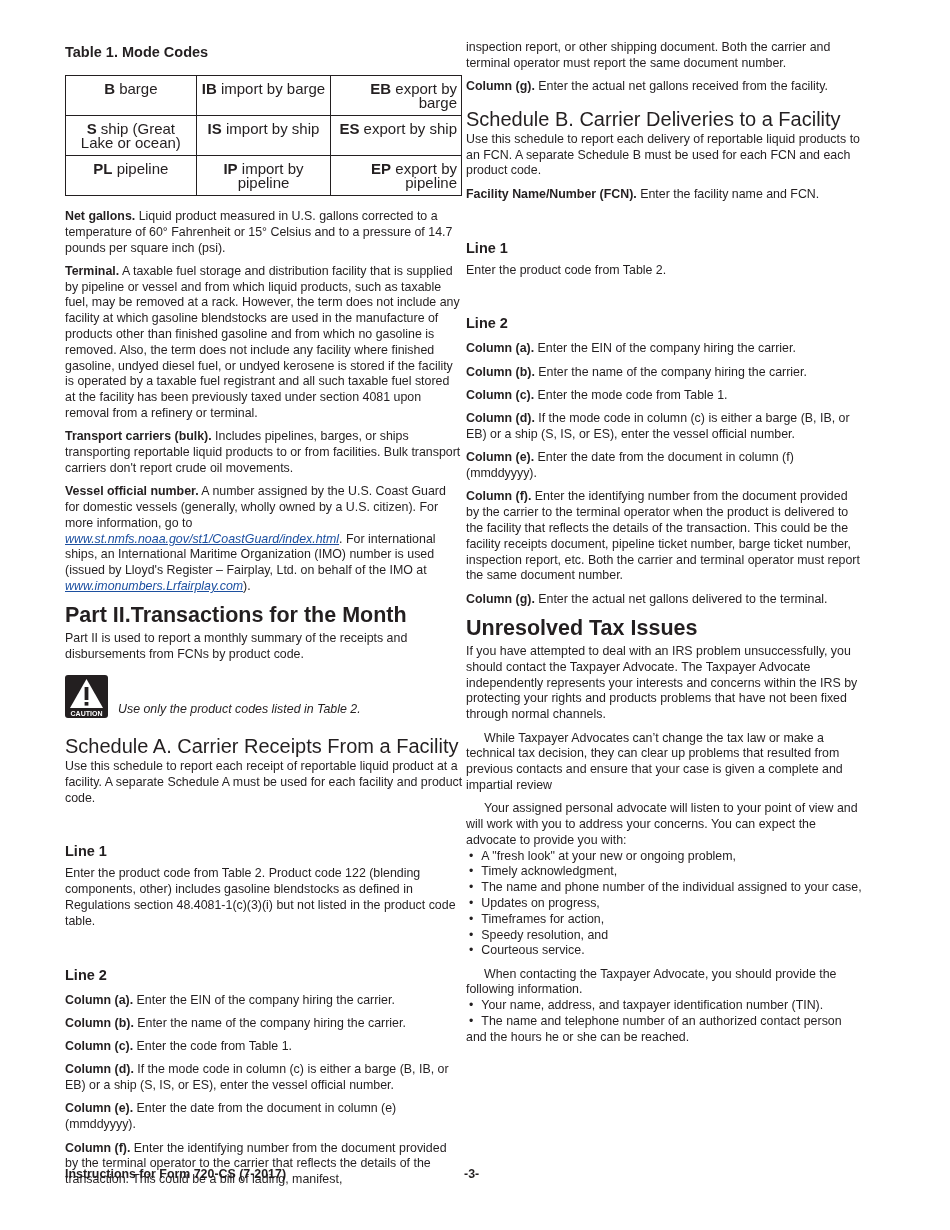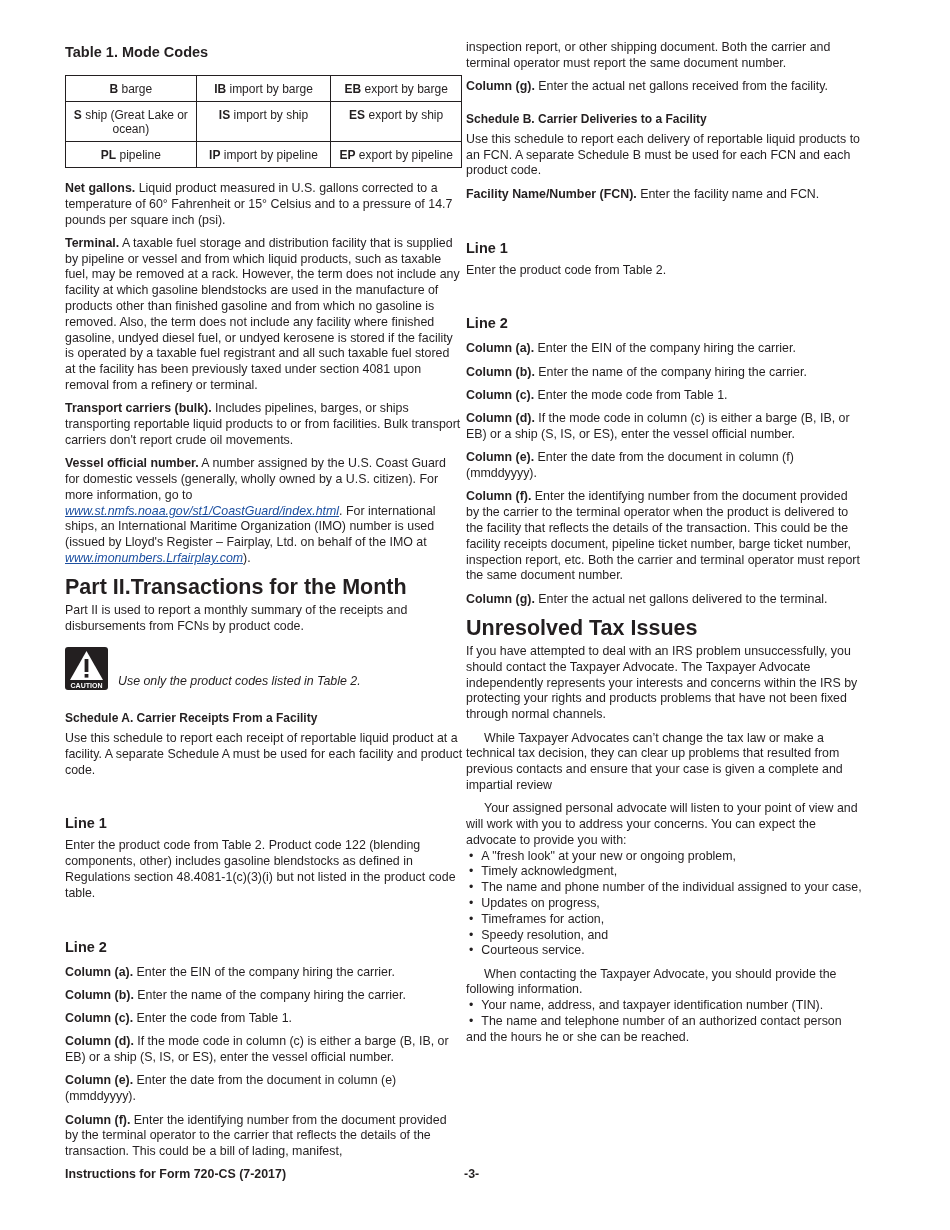--- a/index.html
+++ b/index.html
@@ -4,26 +4,26 @@
 <style>
   html, body { margin: 0; padding: 0; background: #ffffff; }
   body { width: 950px; height: 1230px; position: relative; overflow: hidden;
          font-family: "Liberation Sans", sans-serif; color: #231f20; font-size: 12.4px; line-height: 15.8px; }
   .col { position: absolute; top: 40px; width: 398px; }
   .col.left { left: 65px; }
   .col.right { left: 466px; }
   p { margin: 0 0 7.5px 0; }
   .lead { font-weight: bold; }
   .h-table { font-weight: bold; font-size: 14.5px; margin: 3px 0 14px 0; line-height: 18px; }
-  table.modes { border-collapse: collapse; width: 397px; font-size: 12px; line-height: 14px; margin-bottom: 13px; }
+  table.modes { border-collapse: collapse; width: 397px; font-size: 15px; line-height: 14px; margin-bottom: 13px; }
   table.modes td { border: 1px solid #231f20; padding: 6px 4px 5px 4px; vertical-align: top; }
   table.modes td.c { text-align: center; }
-  table.modes td.l { text-align: center; }
+  table.modes td.l { text-align: right; }
   .h1 { font-weight: bold; font-size: 21.5px; line-height: 26px; margin: 5px 0 3px 0; }
-  .h2 { font-weight: bold; font-size: 12px; line-height: 20px; margin: 14px 0 3px 0; }
+  .h2 { font-weight: normal; font-size: 20px; line-height: 20px; margin: 14px 0 3px 0; }
   .h3 { font-weight: bold; font-size: 14.5px; line-height: 18px; margin: 36px 0 6px 0; }
   a.link { color: #1c4fa0; font-style: italic; text-decoration: underline; }
   .caution { display: flex; align-items: flex-end; margin: 12px 0 6px 0; }
   .caution-icon { width: 43px; height: 43px; background: #231f20; border-radius: 3px; position: relative; margin-right: 10px; flex: none; }
   .caution-icon svg { position: absolute; left: 0; top: 0; }
   .caution-text { font-style: italic; }
   .indent { text-indent: 18px; }
   ul.bul { list-style: none; margin: 0 0 7.5px 0; padding: 0; }
   ul.bul li { margin: 0; }
   ul.bul li::before { content: "\2022"; margin: 0 8px 0 3px; }

